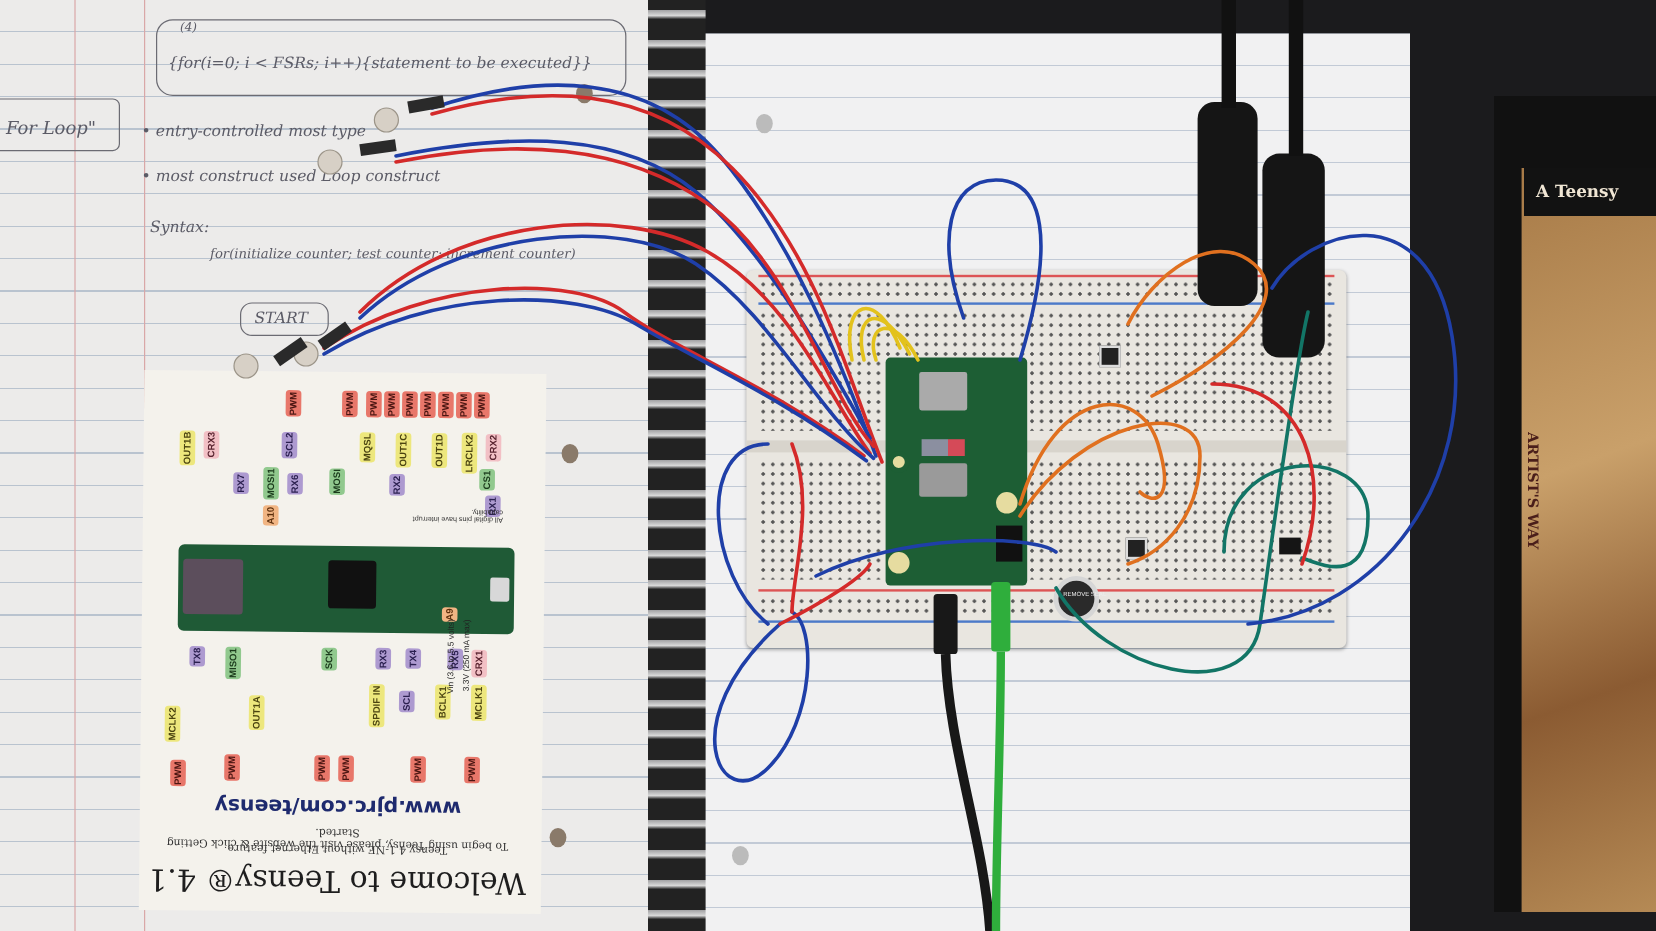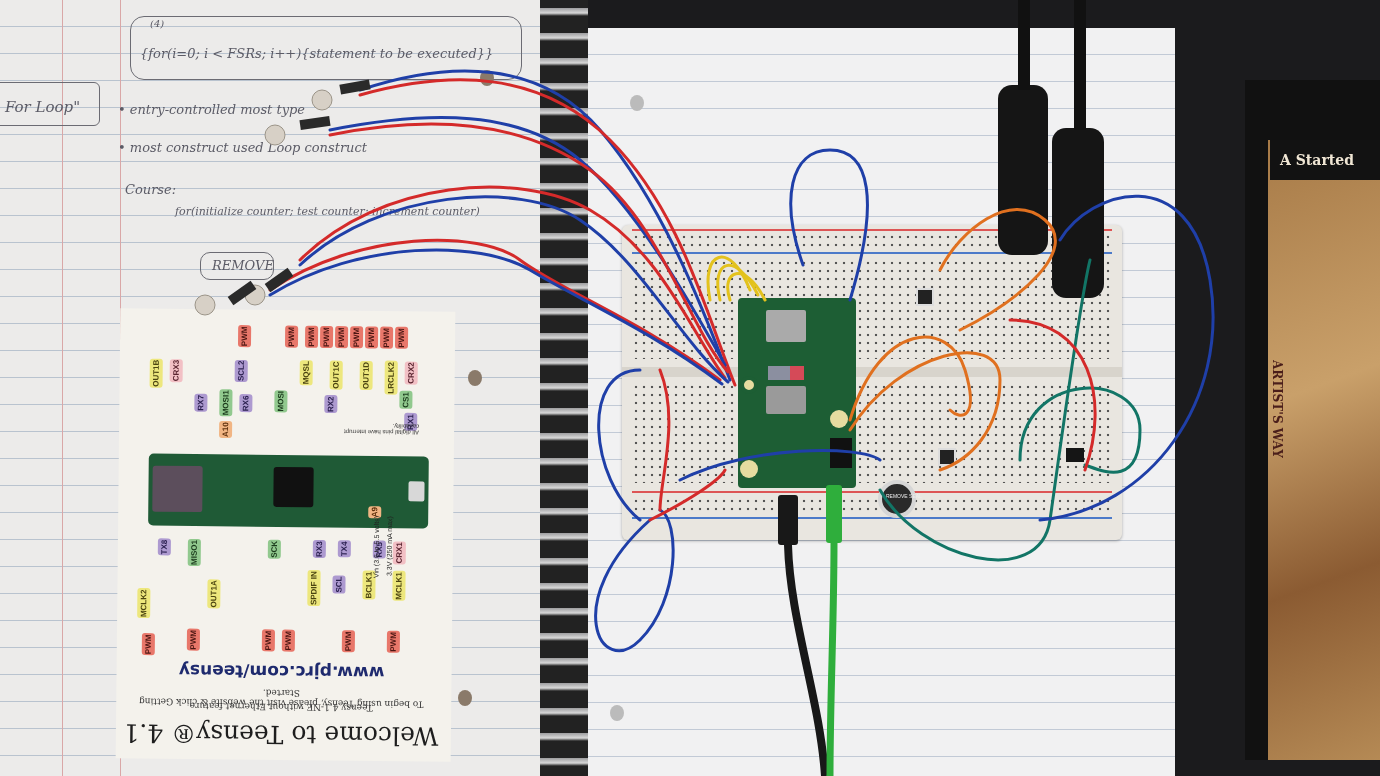--- a/index.html
+++ b/index.html
@@ -46,24 +46,24 @@
 <div class="abs margin-line" style="left:120px;top:0;height:776px;"></div>
 <div class="abs margin-line" style="left:62px;top:0;height:776px;"></div>
 
 <div class="abs box" style="left:-10px;top:82px;width:108px;height:42px;"></div>
 <div class="abs hand" style="left:5px;top:98px;font-size:15px;">For Loop"</div>
 <div class="abs box" style="left:130px;top:16px;width:390px;height:62px;border-radius:14px;"></div>
 <div class="abs hand" style="left:150px;top:18px;font-size:10px;">(4)</div>
 <div class="abs hand" style="left:140px;top:46px;font-size:13px;">{for(i=0; i &lt; FSRs; i++){statement to be executed}}</div>
 <div class="abs hand" style="left:118px;top:102px;">• entry-controlled most type</div>
 <div class="abs hand" style="left:118px;top:140px;">• most construct used Loop construct</div>
-<div class="abs hand" style="left:125px;top:182px;">Course:</div>
+<div class="abs hand" style="left:125px;top:182px;">Syntax:</div>
 <div class="abs hand" style="left:175px;top:205px;font-size:11px;">for(initialize counter; test counter; increment counter)</div>
 <div class="abs box" style="left:200px;top:252px;width:72px;height:26px;border-radius:10px;"></div>
-<div class="abs hand" style="left:212px;top:258px;">REMOVE</div>
+<div class="abs hand" style="left:212px;top:258px;">START</div>
 
 <div class="abs notebook-right"></div>
 <div class="abs hole" style="left:480px;top:70px;"></div>
 <div class="abs hole" style="left:630px;top:95px;background:#bbb;"></div>
 <div class="abs hole" style="left:468px;top:370px;"></div>
 <div class="abs hole" style="left:458px;top:690px;"></div>
 <div class="abs hole" style="left:610px;top:705px;background:#bbb;"></div>
 <div class="abs spiral"></div>
 
 <div class="abs card">
@@ -206,14 +206,14 @@
   <g fill="#2a2a2a">
     <rect x="340" y="82" width="30" height="10" transform="rotate(-10 355 87)"></rect>
     <rect x="300" y="118" width="30" height="10" transform="rotate(-8 315 123)"></rect>
     <rect x="265" y="275" width="28" height="10" transform="rotate(-35 279 280)"></rect>
     <rect x="228" y="288" width="28" height="10" transform="rotate(-35 242 293)"></rect>
   </g>
 </svg>
 
 <div class="abs box-book"></div>
 <div class="abs book"></div>
-<div class="abs book-top">A Started</div>
+<div class="abs book-top">A Teensy</div>
 <div class="abs book-spine">ARTIST'S WAY</div>
 
 </body></html>

